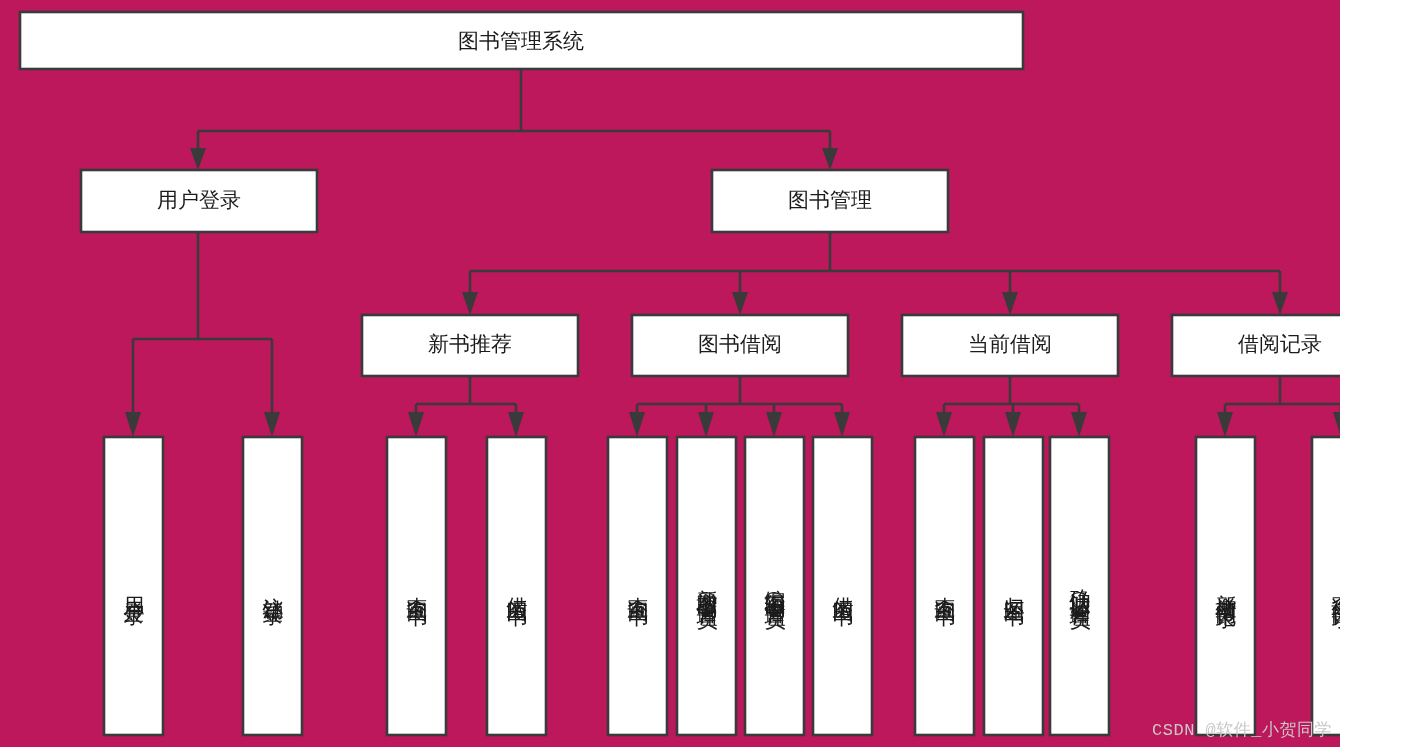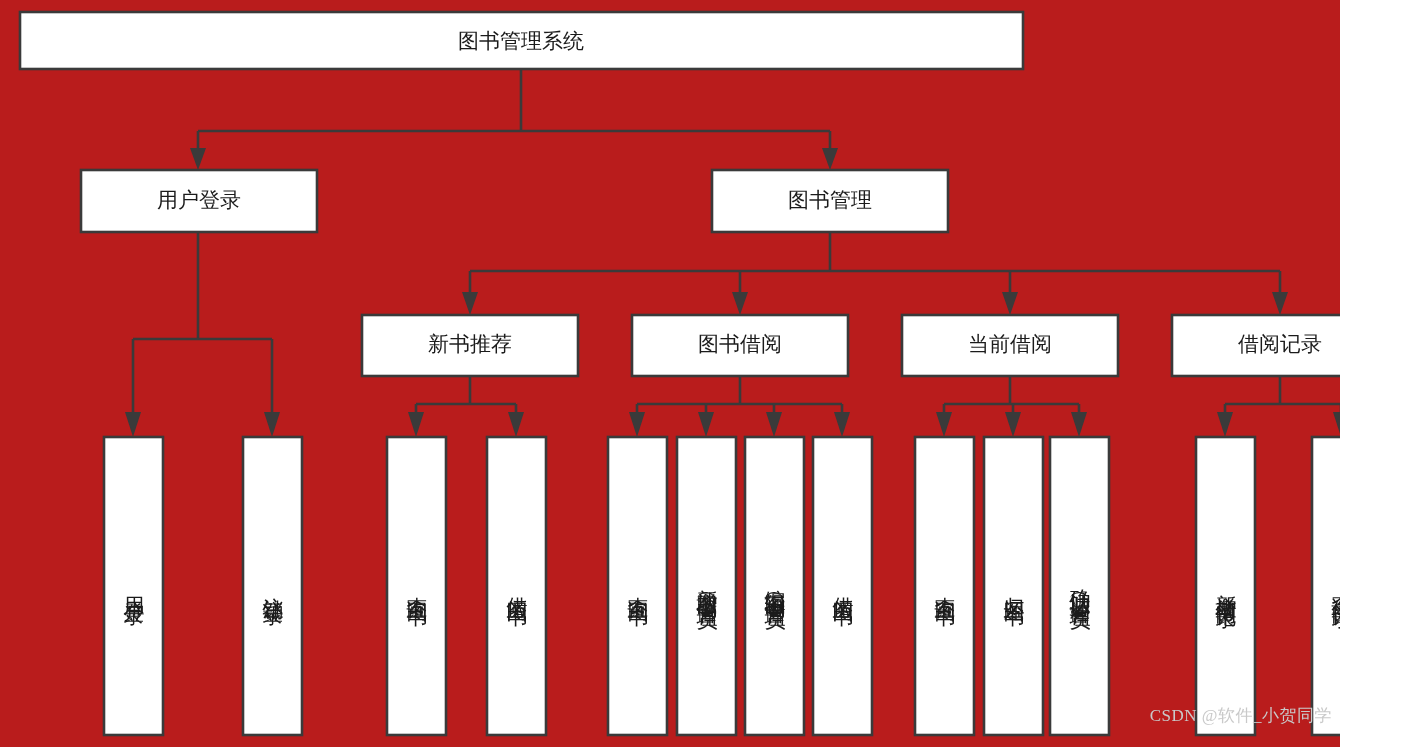--- a/index.html
+++ b/index.html
@@ -8,21 +8,21 @@
     padding: 0;
     background: #ffffff;
   }
   body {
     font-family: "DejaVu Sans", "Liberation Sans", sans-serif;
   }
   #diagram-root {
     position: relative;
     width: 1340px;
     height: 747px;
-    background: #b91c1c;
+    background: #be185d;
     overflow: hidden;
   }
   svg.diagram-canvas {
     position: absolute;
     left: 0;
     top: 0;
     width: 1405px;
     height: 747px;
     display: block;
   }
@@ -54,22 +54,22 @@
     fill: #1b1b1b;
     writing-mode: vertical-rl;
     text-orientation: upright;
     letter-spacing: 3px;
     text-anchor: middle;
     dominant-baseline: central;
   }
   .watermark-text {
     position: absolute;
     right: 8px;
-    bottom: 20px;
-    font-family: Liberation Serif, serif;
+    bottom: 6px;
+    font-family: Liberation Mono, monospace;
     font-size: 17px;
     color: #c9c9c9;
     white-space: nowrap;
     pointer-events: none;
     letter-spacing: 0.5px;
   }
 </style>
 </head>
 <body>
 

